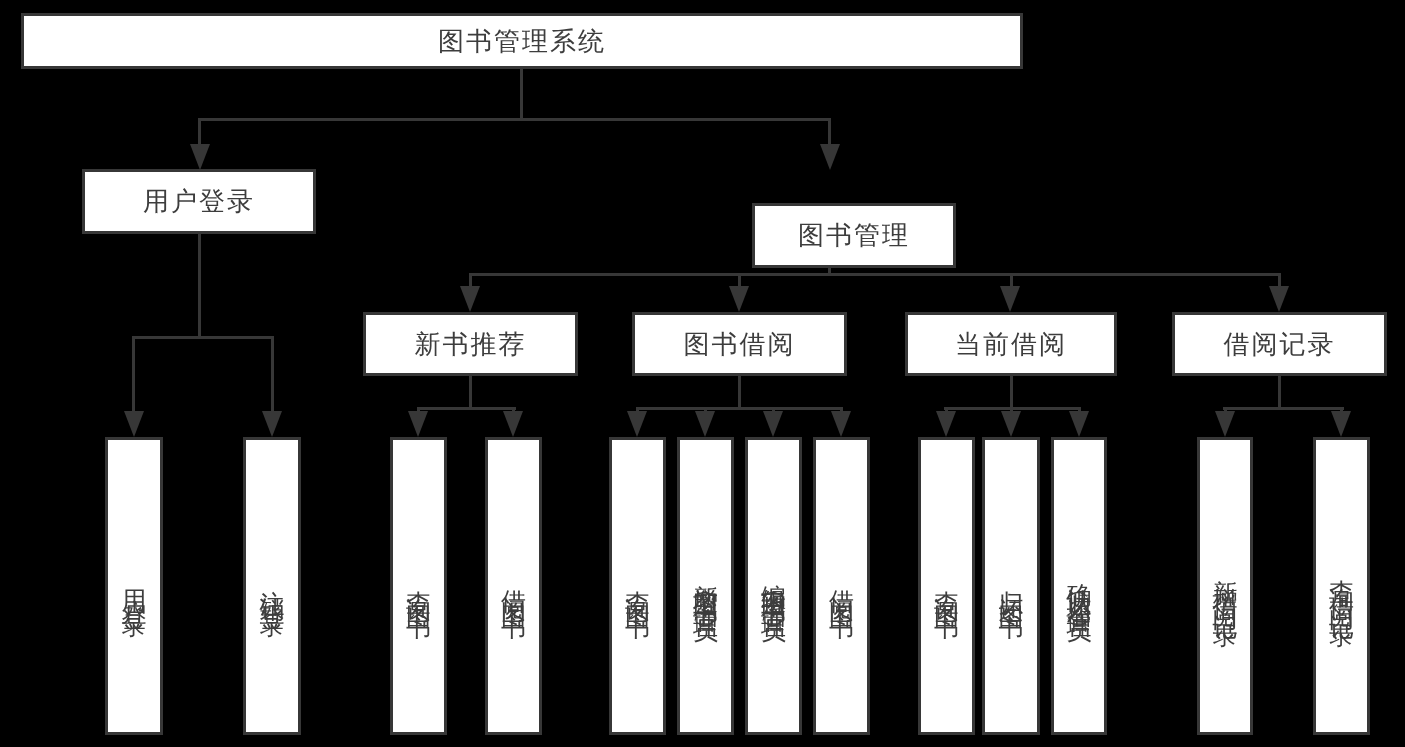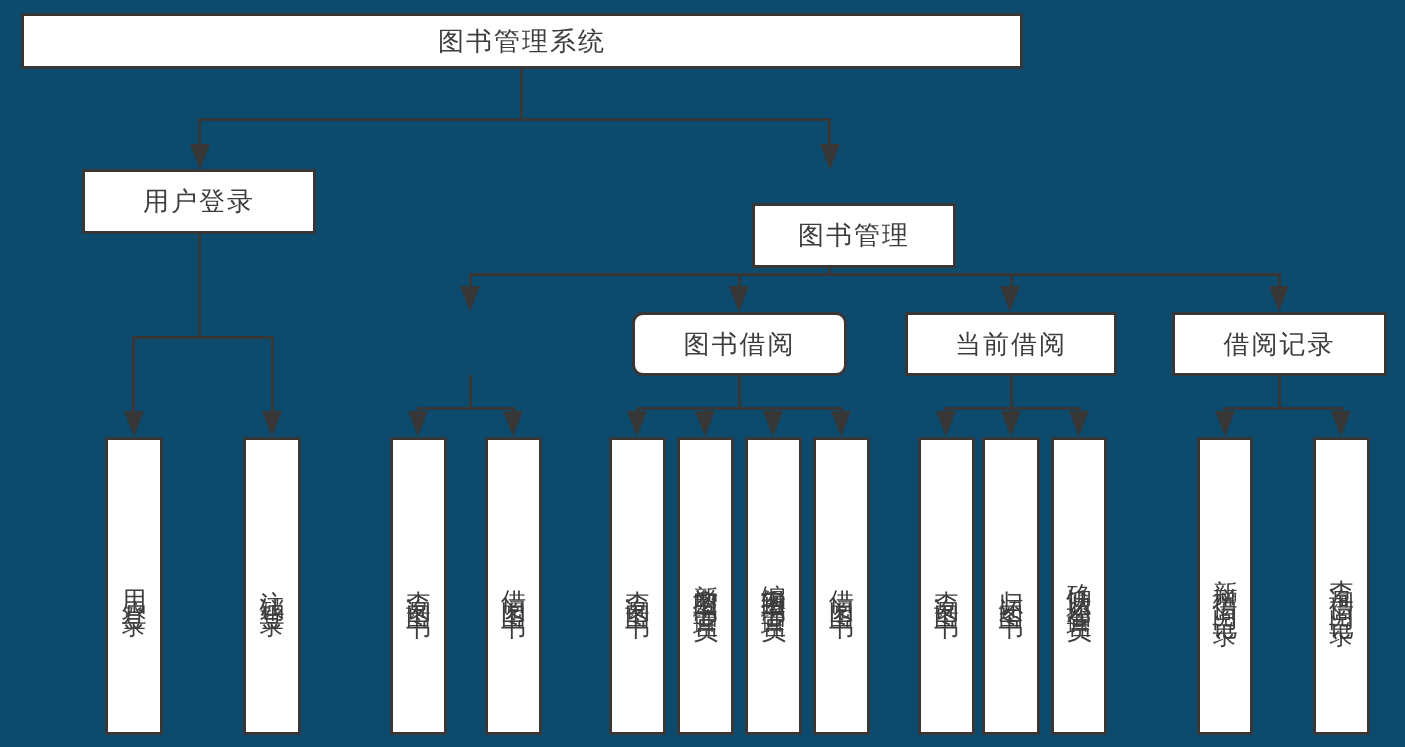--- a/index.html
+++ b/index.html
@@ -1,19 +1,19 @@
 <!DOCTYPE html>
 <html><head>
 <meta charset="utf-8">
 <style>
   html,body{margin:0;padding:0;background:#ffffff;}
   #stage{
     position:relative;
     width:1405px;height:747px;
-    background:#0c4a6e;
+    background:#000000;
     font-family:"Liberation Sans",sans-serif;
     overflow:hidden;
   }
   
   .bx{
     position:absolute;box-sizing:border-box;
     border:3px solid #373737;background:#ffffff;
     display:flex;align-items:center;justify-content:center;
     color:#3d3d3d;
   }
@@ -24,21 +24,21 @@
     font-size:25px;line-height:1;color:#3d3d3d;white-space:nowrap;
   }
   .sp4{letter-spacing:8px;}
   .sp6{letter-spacing:9px;}
   .sp9{letter-spacing:5px;}
   
   .n-root{left:21px;top:13px;width:1002px;height:56px;}
   .n-l2a{left:82px;top:169px;width:234px;height:65px;}
   .n-l2b{left:752px;top:169px;width:204px;height:65px;margin-top:34px;}
   .n-l3a{left:363px;top:312px;width:215px;height:64px;}
-  .n-l3b{left:632px;top:312px;width:215px;height:64px;border-radius:11px;}
+  .n-l3b{left:632px;top:312px;width:215px;height:64px;}
   .n-l3c{left:905px;top:312px;width:212px;height:64px;font-family:Liberation Mono, monospace;}
   .n-l3d{left:1172px;top:312px;width:215px;height:64px;}
   .lf-1a{left:105px;width:58px;} .lf-1b{left:243px;width:58px;}
   .lf-2a{left:390px;width:57px;} .lf-2b{left:485px;width:57px;}
   .lf-3a{left:609px;width:57px;} .lf-3b{left:677px;width:57px;}
   .lf-3c{left:745px;width:57px;} .lf-3d{left:813px;width:57px;}
   .lf-4a{left:918px;width:57px;} .lf-4b{left:982px;width:58px;} .lf-4c{left:1051px;width:56px;}
   .lf-5a{left:1197px;width:56px;} .lf-5b{left:1313px;width:57px;}
   
   .ln{position:absolute;background:#373737;}
@@ -117,20 +117,23 @@
     <span class="hlabel">图书管理系统</span>
   </div>
 
   <div class="bx n-l2a">
     <span class="hlabel">用户登录</span>
   </div>
   <div class="bx n-l2b">
     <span class="hlabel">图书管理</span>
   </div>
 
+  <div class="bx n-l3a">
+    <span class="hlabel">新书推荐</span>
+  </div>
   <div class="bx n-l3b">
     <span class="hlabel">图书借阅</span>
   </div>
   <div class="bx n-l3c">
     <span class="hlabel">当前借阅</span>
   </div>
   <div class="bx n-l3d">
     <span class="hlabel">借阅记录</span>
   </div>
 

